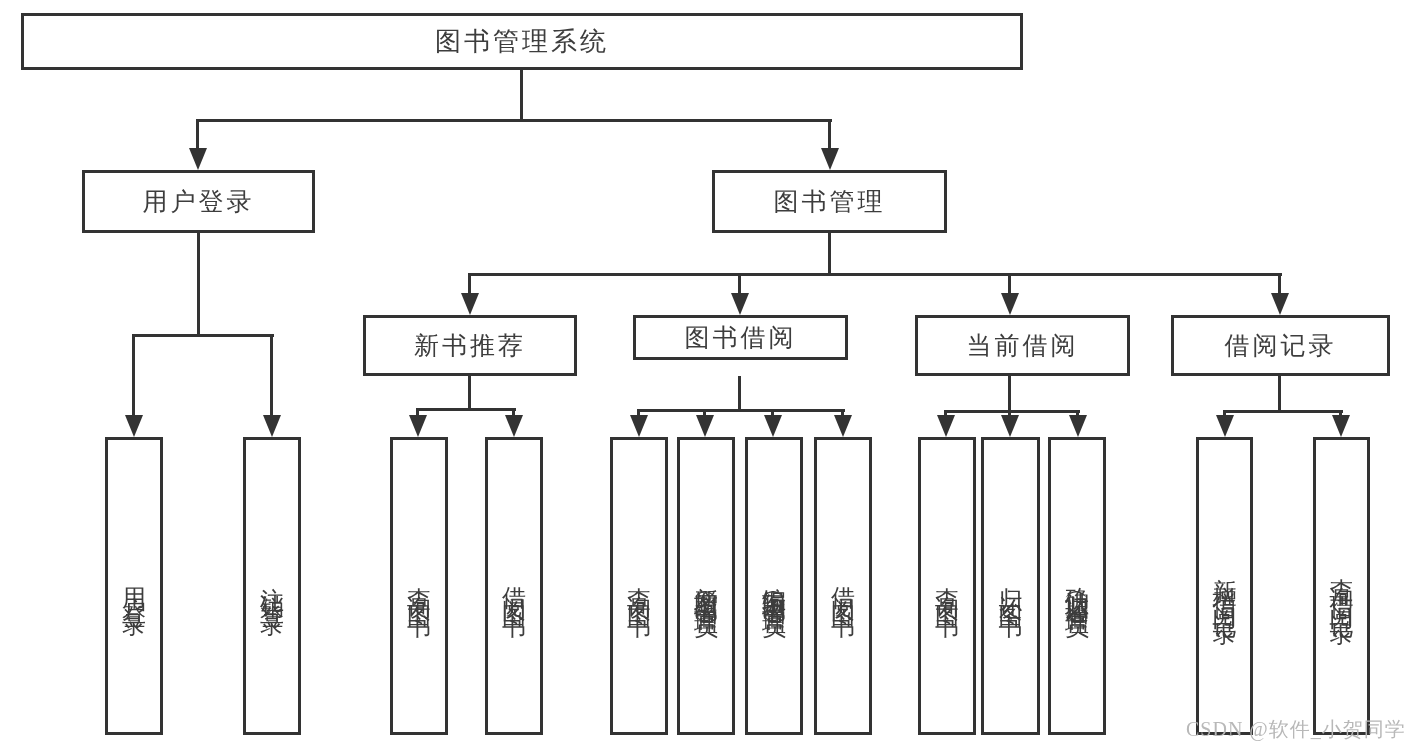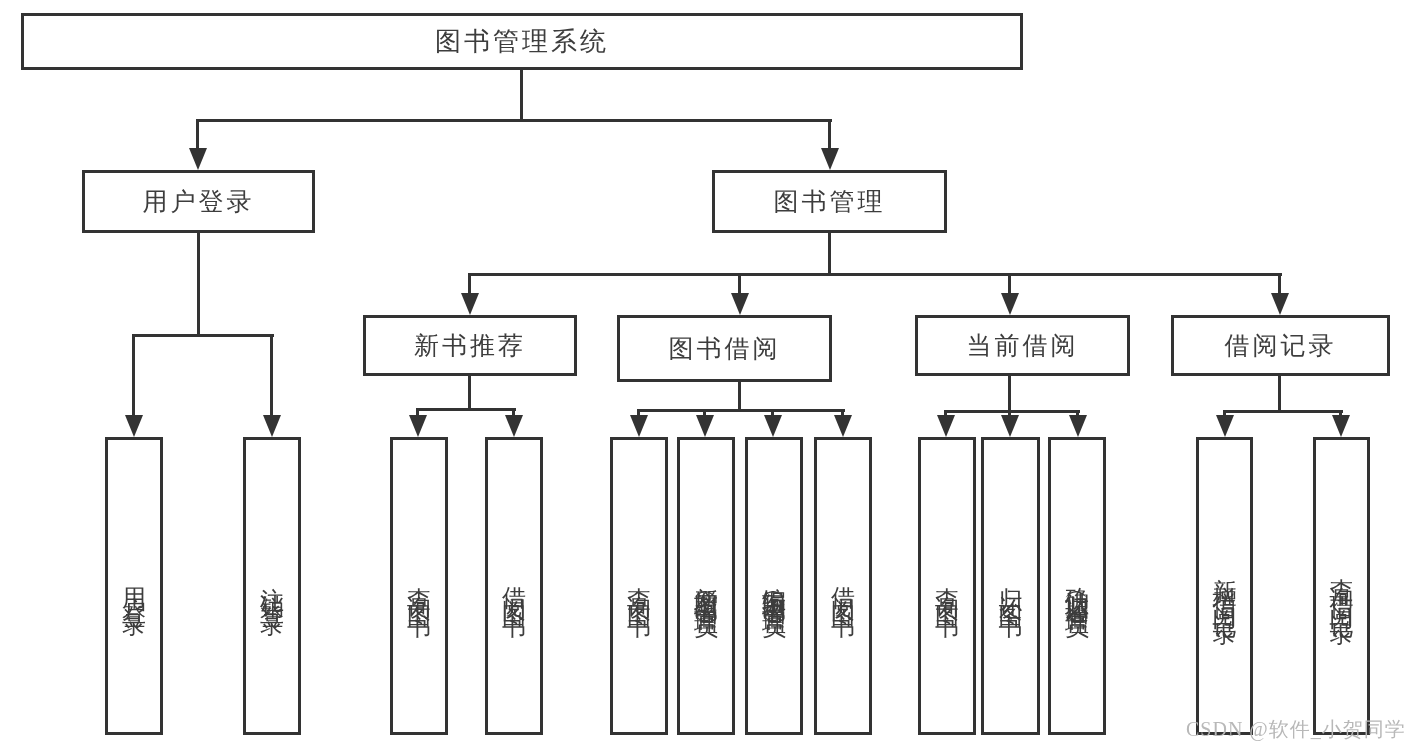--- a/index.html
+++ b/index.html
@@ -81,21 +81,21 @@
   <div class="box" style="left:82px;top:170px;width:233px;height:63px;">
     <span>用户登录</span>
   </div>
   <div class="box" style="left:712px;top:170px;width:235px;height:63px;">
     <span>图书管理</span>
   </div>
 
   <div class="box" style="left:363px;top:315px;width:214px;height:61px;">
     <span>新书推荐</span>
   </div>
-  <div class="box" style="left:617px;top:315px;width:215px;height:67px;">
+  <div class="box" style="left:633px;top:315px;width:215px;height:45px;">
     <span>图书借阅</span>
   </div>
   <div class="box" style="left:903px;top:315px;width:215px;height:61px;margin-left:12px;">
     <span>当前借阅</span>
   </div>
   <div class="box" style="left:1171px;top:315px;width:219px;height:61px;">
     <span>借阅记录</span>
   </div>
 
   <div class="box vbox" style="left:105px;top:437px;width:58px;height:298px;">

